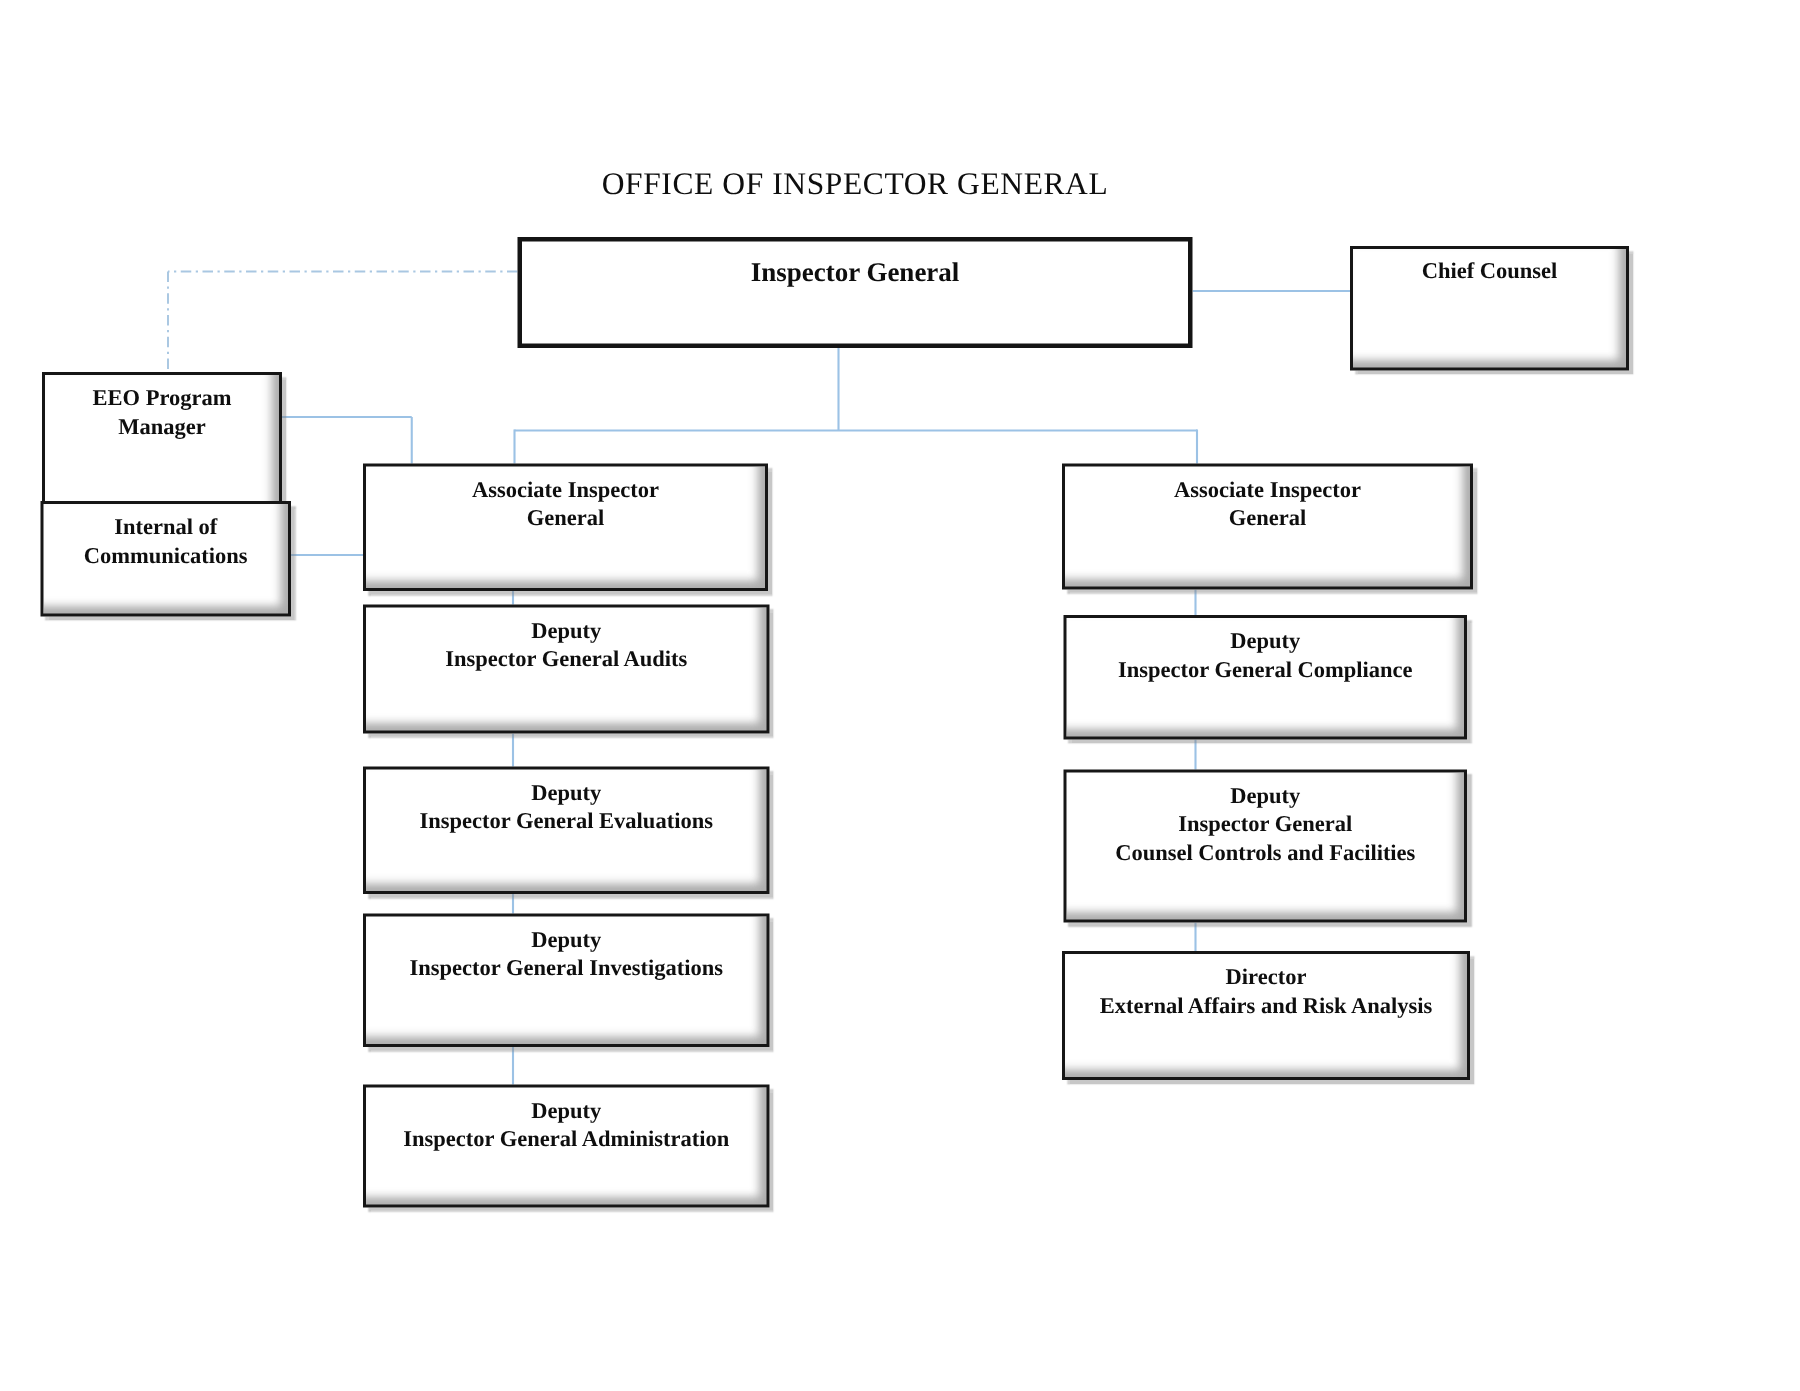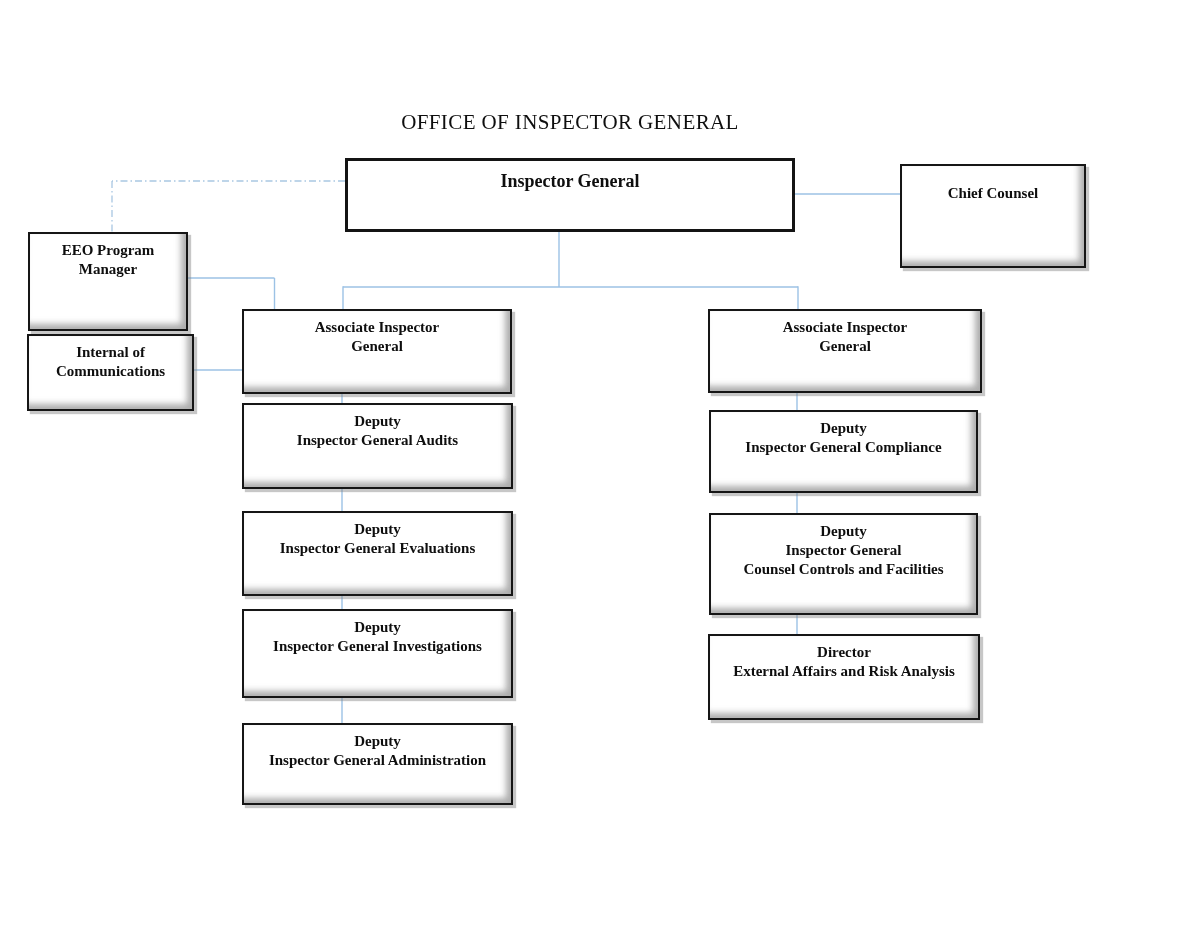--- a/index.html
+++ b/index.html
@@ -86,25 +86,25 @@
       <line x1="112" y1="181" x2="112" y2="246"></line>
     </g>
   </svg>
 
   <div class="chart-title">OFFICE OF INSPECTOR GENERAL</div>
 
   <div class="box plain" style="left:345px; top:158px; width:450px; height:74px;">
     <span class="line">Inspector General</span>
   </div>
 
-  <div class="box" style="left:900px; top:164px; width:186px; height:104px; padding-top:18px;">
+  <div class="box" style="left:900px; top:164px; width:186px; height:83px; padding-top:6px;">
     <span class="line">Chief Counsel</span>
   </div>
 
-  <div class="box" style="left:28px; top:232px; width:160px; height:99px;">
+  <div class="box" style="left:28px; top:248px; width:160px; height:99px;">
     <span class="line">EEO Program</span>
     <span class="line">Manager</span>
   </div>
 
   <div class="box" style="left:27px; top:334px; width:167px; height:77px;">
     <span class="line">Internal of</span>
     <span class="line">Communications</span>
   </div>
 
   <div class="box" style="left:242px; top:309px; width:270px; height:85px;">

